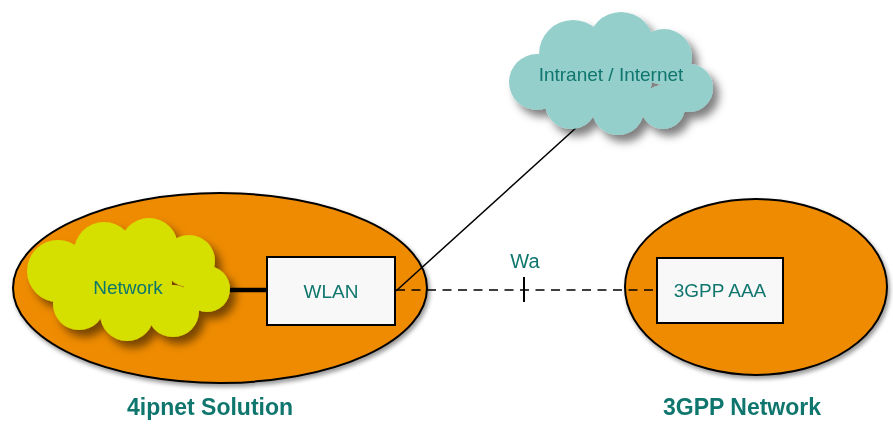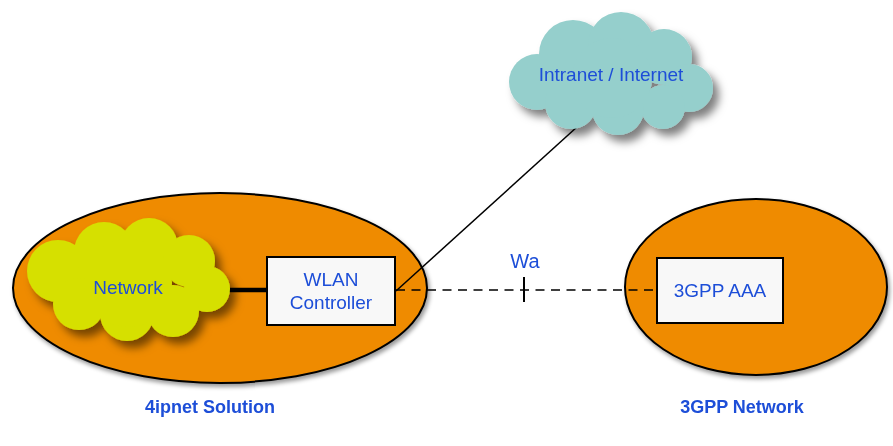--- a/index.html
+++ b/index.html
@@ -9,26 +9,26 @@
     height: 446px;
     background: #ffffff;
     font-family: "Liberation Sans", sans-serif;
     overflow: hidden;
   }
   .canvas svg { position: absolute; left: 0; top: 0; }
   .label {
     position: absolute;
     transform: translate(-50%, -50%);
     text-align: center;
-    color: #1d4ed8;
+    color: #0f766e;
     white-space: nowrap;
   }
   .node-label { font-size: 19px; line-height: 23px; }
   .iface-label { font-size: 20px; }
-  .caption { font-size: 18px; font-weight: bold; }
+  .caption { font-size: 23px; font-weight: bold; }
 </style>
 </head>
 <body>
 
 <div class="canvas">
 
   <svg width="893" height="446" viewBox="0 0 893 446">
     <defs>
       <filter id="cloudShadow" x="-30%" y="-30%" width="170%" height="170%">
         <feDropShadow dx="6" dy="7" stdDeviation="4" flood-color="#000000" flood-opacity="0.5"></feDropShadow>
@@ -79,21 +79,20 @@
   </svg>
 
   <div class="label node-label" style="left:611px; top:74px;">Intranet / Internet</div>
 
   <div class="label node-label" style="left:128px; top:287px;">
     <div>Network</div>
   </div>
 
   <div class="label node-label" style="left:331px; top:291px;">
     <div>WLAN</div>
-    <div>Controller</div>
   </div>
 
   <div class="label node-label" style="left:720px; top:290px;">
     <div>3GPP AAA</div>
   </div>
 
   <div class="label iface-label" style="left:525px; top:261px;">Wa</div>
 
 
   <div class="label caption" style="left:210px; top:407px;">4ipnet Solution</div>

